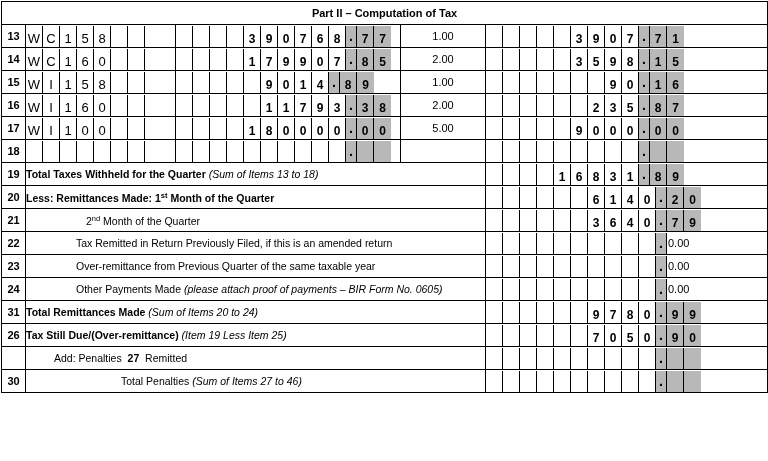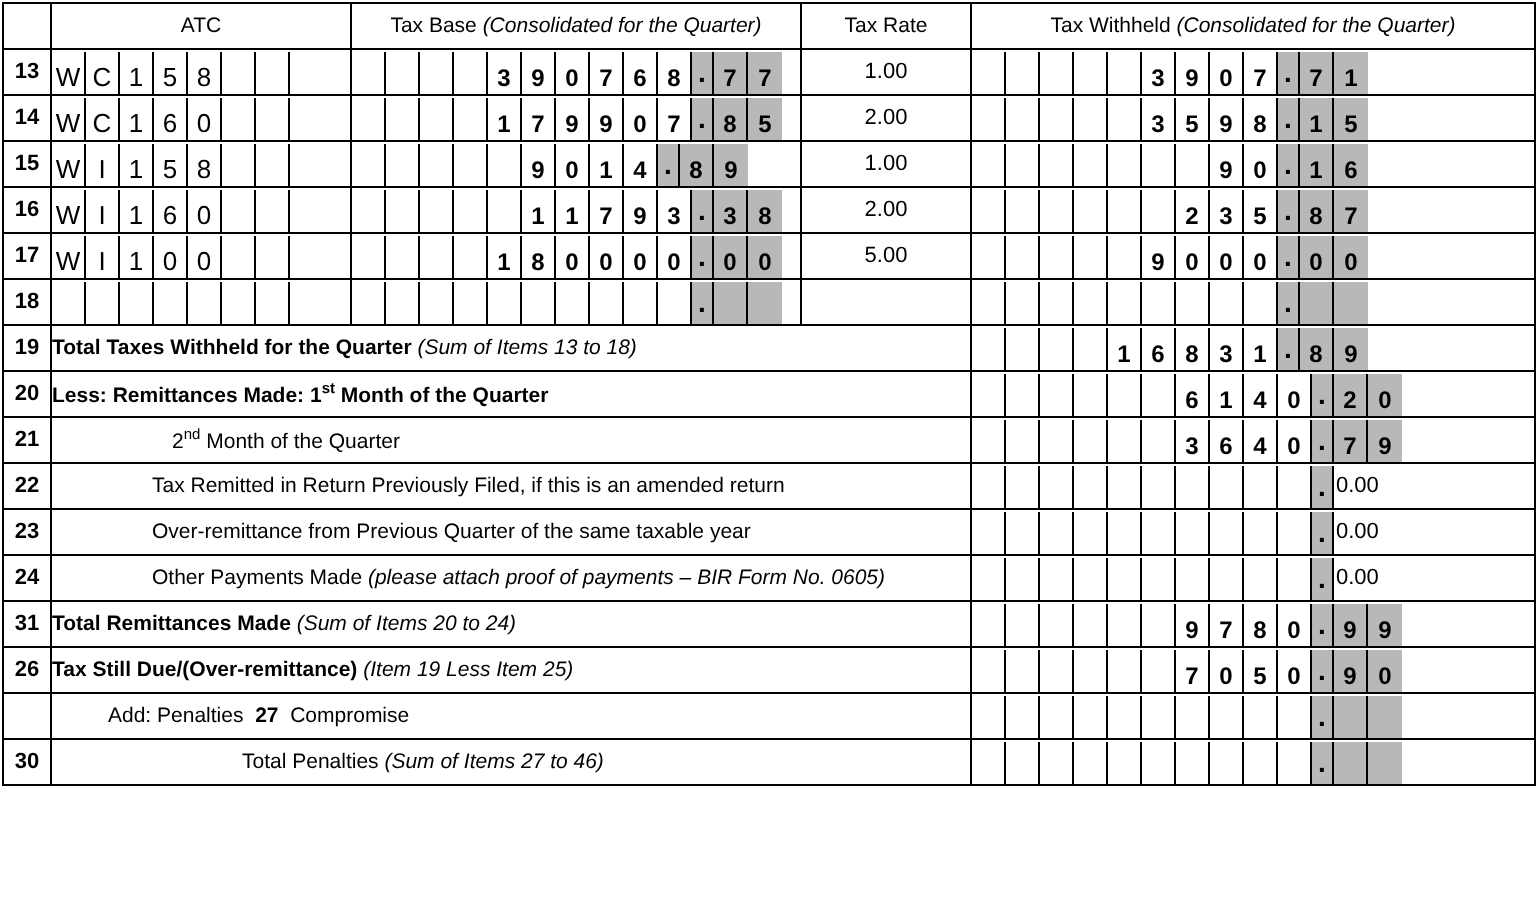--- a/index.html
+++ b/index.html
@@ -36,32 +36,22 @@
 <div id="page">
   <table class="form">
     <colgroup>
       <col style="width:24px">
         <col style="width:150px">
         <col style="width:225px">
       <col style="width:85px">
         <col style="width:282px">
     </colgroup>
     <tbody>
-    <tr>
-      <td></td>
-      <td class="colhdr">ATC</td>
-      <td class="colhdr">
-        <span>Tax Base</span>
-        <i>(Consolidated for the Quarter)</i>
-      </td>
-      <td class="colhdr">Tax Rate</td>
-      <td class="colhdr">
-        <span>Tax Withheld</span>
-        <i>(Consolidated for the Quarter)</i>
-      </td>
+        <tr>
+      <td class="hdr" colspan="5">Part II – Computation of Tax</td>
     </tr>
     </tbody>
       <tbody id="detail-rows">
         <tr>
           <td class="num">13</td>
           <td>
             <div class="atcboxes">
               <div class="ab">W</div>
               <div class="ab">C</div>
               <div class="ab">1</div>
@@ -512,21 +502,21 @@
               <div class="bx">5</div>
               <div class="bx">0</div>
               <div class="bx dot">.</div>
               <div class="bx dec">9</div>
               <div class="bx dec last">0</div>
             </div>
           </td>
         </tr>
         <tr>
           <td class="num"></td>
-          <td class="lbl" colspan="3" style="padding-left:28px;"><span>Add: Penalties</span>&nbsp;&nbsp;<b>27</b>&nbsp;&nbsp;<span>Compromise</span></td>
+          <td class="lbl" colspan="3" style="padding-left:28px;"><span>Add: Penalties</span>&nbsp;&nbsp;<b>27</b>&nbsp;&nbsp;<span>Remitted</span></td>
           <td>
             <div class="boxes">
               <div class="bx"></div>
               <div class="bx"></div>
               <div class="bx"></div>
               <div class="bx"></div>
               <div class="bx"></div>
               <div class="bx"></div>
               <div class="bx"></div>
               <div class="bx"></div>

